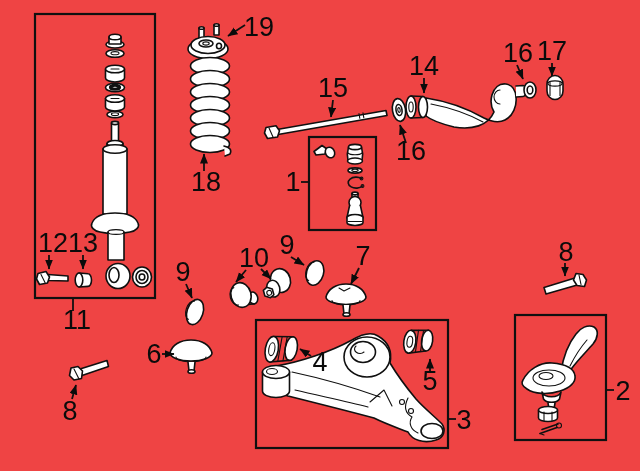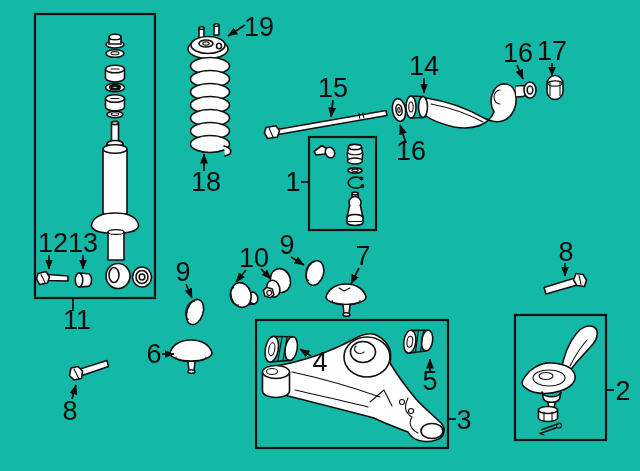--- a/index.html
+++ b/index.html
@@ -1,16 +1,16 @@
 <!DOCTYPE html>
 <html><head>
 <meta charset="utf-8">
 <style>
   html,body{margin:0;padding:0;background:#ffffff;}
-  .stage{position:relative;width:640px;height:471px;background:#14b8a6;overflow:hidden;}
+  .stage{position:relative;width:640px;height:471px;background:#ef4444;overflow:hidden;}
   svg{display:block;}
   .p{fill:#ffffff;stroke:#101010;stroke-width:1.6;stroke-linejoin:round;stroke-linecap:round;}
   .pn{fill:none;stroke:#101010;stroke-width:1.6;stroke-linejoin:round;stroke-linecap:round;}
   .thin{stroke-width:1.1;}
   .thick{stroke-width:3;}
   .box{fill:none;stroke:#101010;stroke-width:2.2;}
   .lead{fill:none;stroke:#101010;stroke-width:1.8;}
   .co{font-family:"Liberation Sans",sans-serif;font-size:27px;fill:#0b0b0b;text-anchor:middle;}
 </style>
 </head>

